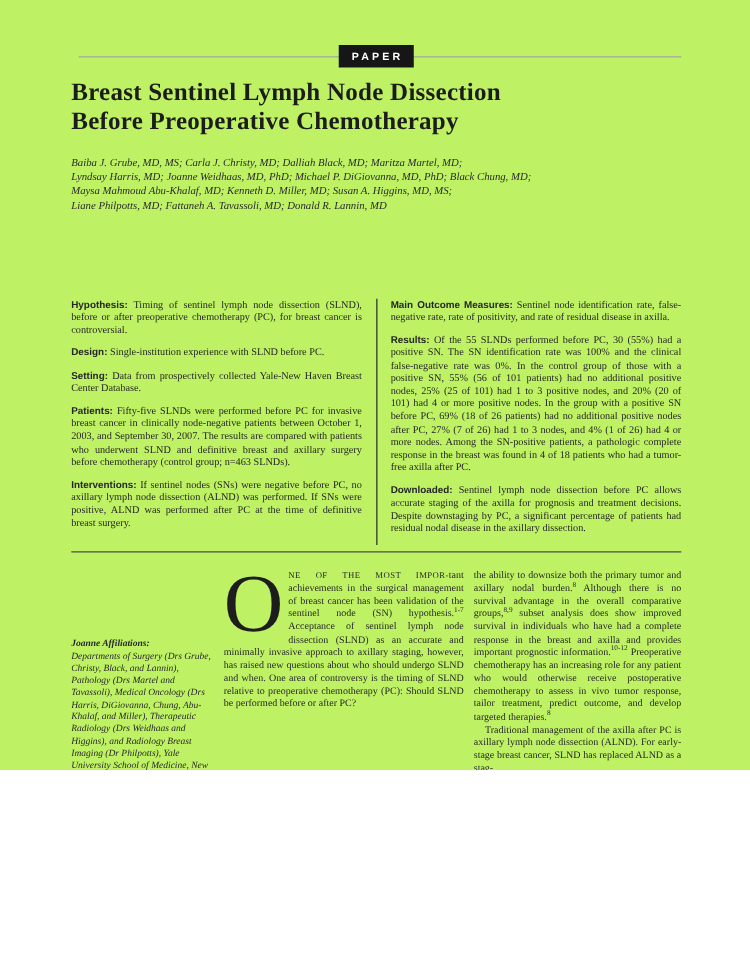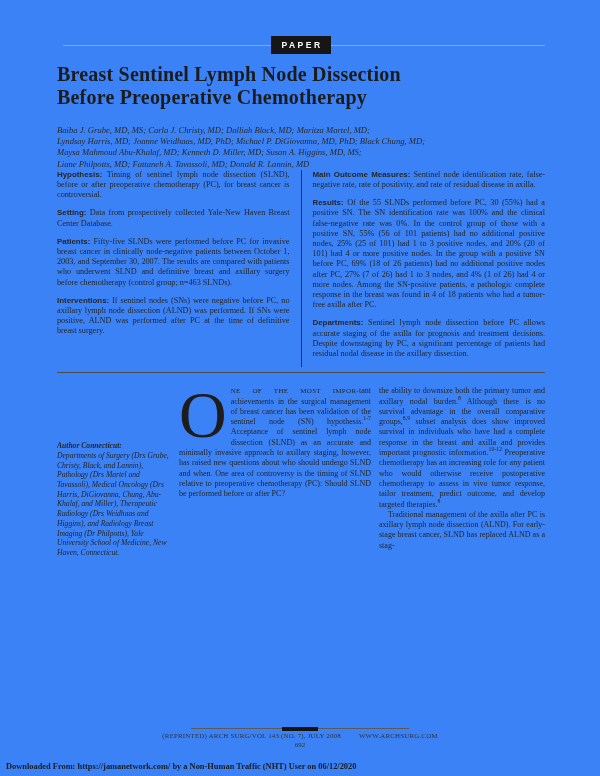--- a/index.html
+++ b/index.html
@@ -1,20 +1,20 @@
 <!DOCTYPE html>
 <html><head>
 <meta charset="utf-8">
 <style>
   html,body{margin:0;padding:0;background:#ffffff;}
   .page{
     position:relative;
-    width:600px;height:776px;
+    width:600px;height:616px;
     margin:0;
-    background:#3b82f6;
+    background:#bef264;
     overflow:hidden;
     font-family:"Liberation Serif", serif;
     color:#262626;
   }
   .content{padding:0 55px 0 57px;}
 
   
   .rule-badge-row{position:relative;margin-top:36px;height:18px;}
   .rule-badge-row::before{
     content:"";position:absolute;left:6px;right:0;top:50%;
@@ -33,21 +33,21 @@
     font-weight:bold;color:#1c1c1c;letter-spacing:0.2px;
   }
   h1.title span{display:block;}
 
   .authors{margin-top:13px;font-style:italic;font-size:8.6px;line-height:11.2px;color:#2a2a2a;font-family:Liberation Serif, serif;}
   .authors div{white-space:nowrap;}
 
   
   .abstract{
     display:grid;grid-template-columns:1fr 1px 1fr;column-gap:11px;
-    font-size:8.2px;line-height:10.2px;text-align:justify;
+    margin-top:69px;font-size:8.2px;line-height:10.2px;text-align:justify;
   }
   .abs-divider{background:#2e2e2e;}
   .abstract p{margin:0 0 8px;}
   .abs-label{
     font-family:"Liberation Sans", sans-serif;font-weight:bold;
     font-size:7.9px;font-style:normal;
   }
   .citation{font-style:italic;margin-top:3px;}
 
   .mid-rule{border:none;border-top:1px solid #4d4d4d;margin:5px 0 0;}
@@ -95,37 +95,38 @@
     <div class="authors">
       <div>Baiba J. Grube, MD, MS; Carla J. Christy, MD; Dalliah Black, MD; Maritza Martel, MD;</div>
       <div>Lyndsay Harris, MD; Joanne Weidhaas, MD, PhD; Michael P. DiGiovanna, MD, PhD; Black Chung, MD;</div>
       <div>Maysa Mahmoud Abu-Khalaf, MD; Kenneth D. Miller, MD; Susan A. Higgins, MD, MS;</div>
       <div>Liane Philpotts, MD; Fattaneh A. Tavassoli, MD; Donald R. Lannin, MD</div>
     </div>
 
     <div class="abstract">
       <div class="abs-left">
         <p><span class="abs-label">Hypothesis:</span><span> Timing of sentinel lymph node dissection (SLND), before or after preoperative chemotherapy (PC), for breast cancer is controversial.</span></p>
+        <p><span class="abs-label">Design:</span><span> Single-institution experience with SLND before PC.</span></p>
         <p><span class="abs-label">Setting:</span><span> Data from prospectively collected Yale-New Haven Breast Center Database.</span></p>
         <p><span class="abs-label">Patients:</span><span> Fifty-five SLNDs were performed before PC for invasive breast cancer in clinically node-negative patients between October 1, 2003, and September 30, 2007. The results are compared with patients who underwent SLND and definitive breast and axillary surgery before chemotherapy (control group; n=463 SLNDs).</span></p>
         <p><span class="abs-label">Interventions:</span><span> If sentinel nodes (SNs) were negative before PC, no axillary lymph node dissection (ALND) was performed. If SNs were positive, ALND was performed after PC at the time of definitive breast surgery.</span></p>
       </div>
       <div class="abs-divider"></div>
       <div class="abs-right">
         <p><span class="abs-label">Main Outcome Measures:</span><span> Sentinel node identification rate, false-negative rate, rate of positivity, and rate of residual disease in axilla.</span></p>
         <p><span class="abs-label">Results:</span><span> Of the 55 SLNDs performed before PC, 30 (55%) had a positive SN. The SN identification rate was 100% and the clinical false-negative rate was 0%. In the control group of those with a positive SN, 55% (56 of 101 patients) had no additional positive nodes, 25% (25 of 101) had 1 to 3 positive nodes, and 20% (20 of 101) had 4 or more positive nodes. In the group with a positive SN before PC, 69% (18 of 26 patients) had no additional positive nodes after PC, 27% (7 of 26) had 1 to 3 nodes, and 4% (1 of 26) had 4 or more nodes. Among the SN-positive patients, a pathologic complete response in the breast was found in 4 of 18 patients who had a tumor-free axilla after PC.</span></p>
-        <p><span class="abs-label">Departments:</span><span> Sentinel lymph node dissection before PC allows accurate staging of the axilla for prognosis and treatment decisions. Despite downstaging by PC, a significant percentage of patients had residual nodal disease in the axillary dissection.</span></p>
+        <p><span class="abs-label">Downloaded:</span><span> Sentinel lymph node dissection before PC allows accurate staging of the axilla for prognosis and treatment decisions. Despite downstaging by PC, a significant percentage of patients had residual nodal disease in the axillary dissection.</span></p>
       </div>
     </div>
 
     <hr class="mid-rule">
 
     <div class="body-cols">
       <div class="aff-col">
-        <span class="aff-label">Author Connecticut:</span>
+        <span class="aff-label">Joanne Affiliations:</span>
         <span>Departments of Surgery (Drs Grube, Christy, Black, and Lannin), Pathology (Drs Martel and Tavassoli), Medical Oncology (Drs Harris, DiGiovanna, Chung, Abu-Khalaf, and Miller), Therapeutic Radiology (Drs Weidhaas and Higgins), and Radiology Breast Imaging (Dr Philpotts), Yale University School of Medicine, New Haven, Connecticut.</span>
       </div>
       <div class="main-col bodytext">
         <p>
           <span class="dropcap">O</span><span class="smallcaps">NE OF THE MOST IMPOR-</span><span><span>tant achievements in the surgical management of breast cancer has been validation of the sentinel node (SN) hypothesis.</span><sup>1-7</sup><span> Acceptance of sentinel lymph node dissection (SLND) as an accurate and minimally invasive approach to axillary staging, however, has raised new questions about who should undergo SLND and when. One area of controversy is the timing of SLND relative to preoperative chemotherapy (PC): Should SLND be performed before or after PC?</span></span>
         </p>
       </div>
       <div class="rightb-col bodytext">
         <p><span>the ability to downsize both the primary tumor and axillary nodal burden.</span><sup>8</sup><span> Although there is no survival advantage in the overall comparative groups,</span><sup>8,9</sup><span> subset analysis does show improved survival in individuals who have had a complete response in the breast and axilla and provides important prognostic information.</span><sup>10-12</sup><span> Preoperative chemotherapy has an increasing role for any patient who would otherwise receive postoperative chemotherapy to assess in vivo tumor response, tailor treatment, predict outcome, and develop targeted therapies.</span><sup>8</sup></p>
         <p class="indent">Traditional management of the axilla after PC is axillary lymph node dissection (ALND). For early-stage breast cancer, SLND has replaced ALND as a stag-</p>

